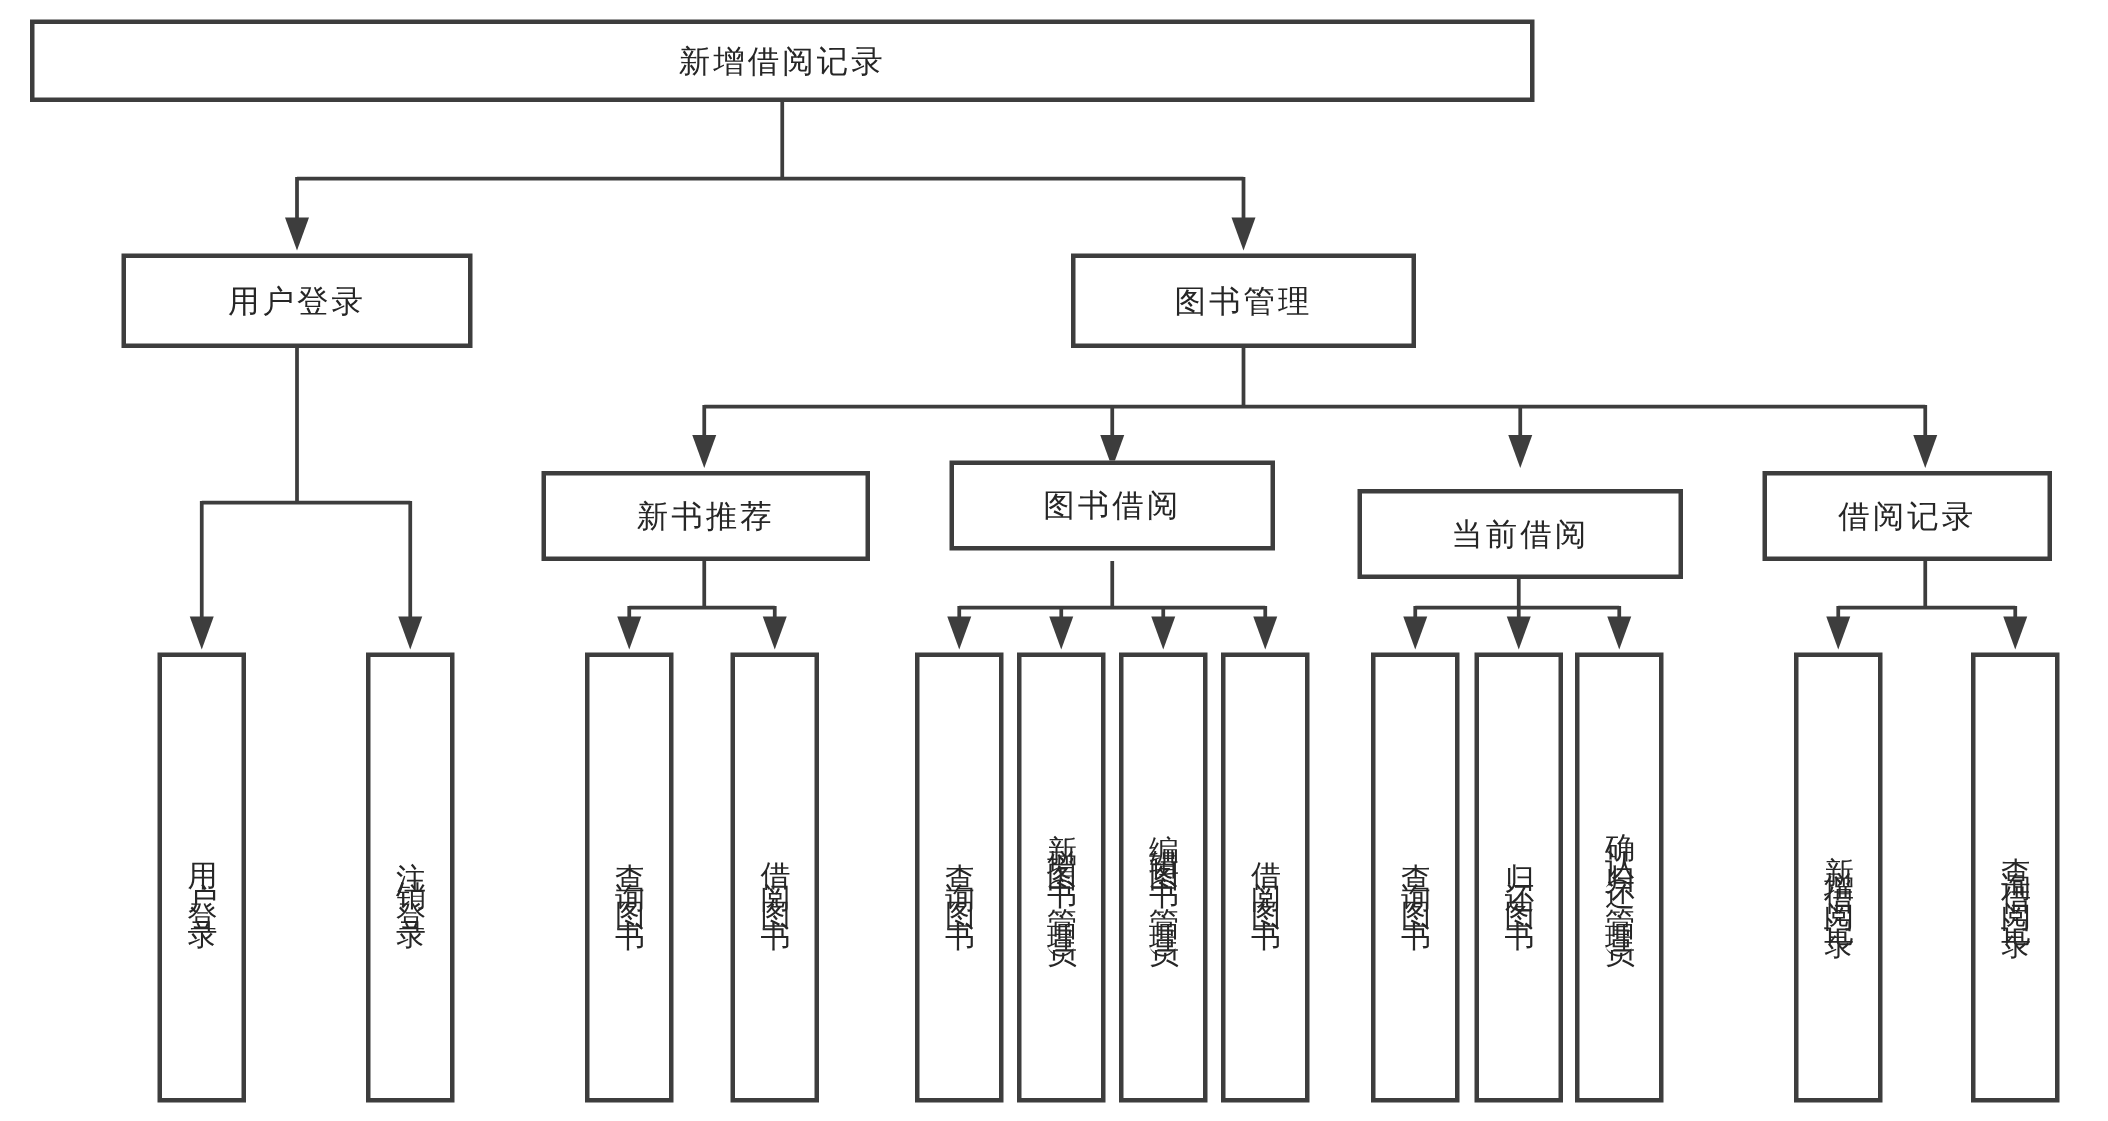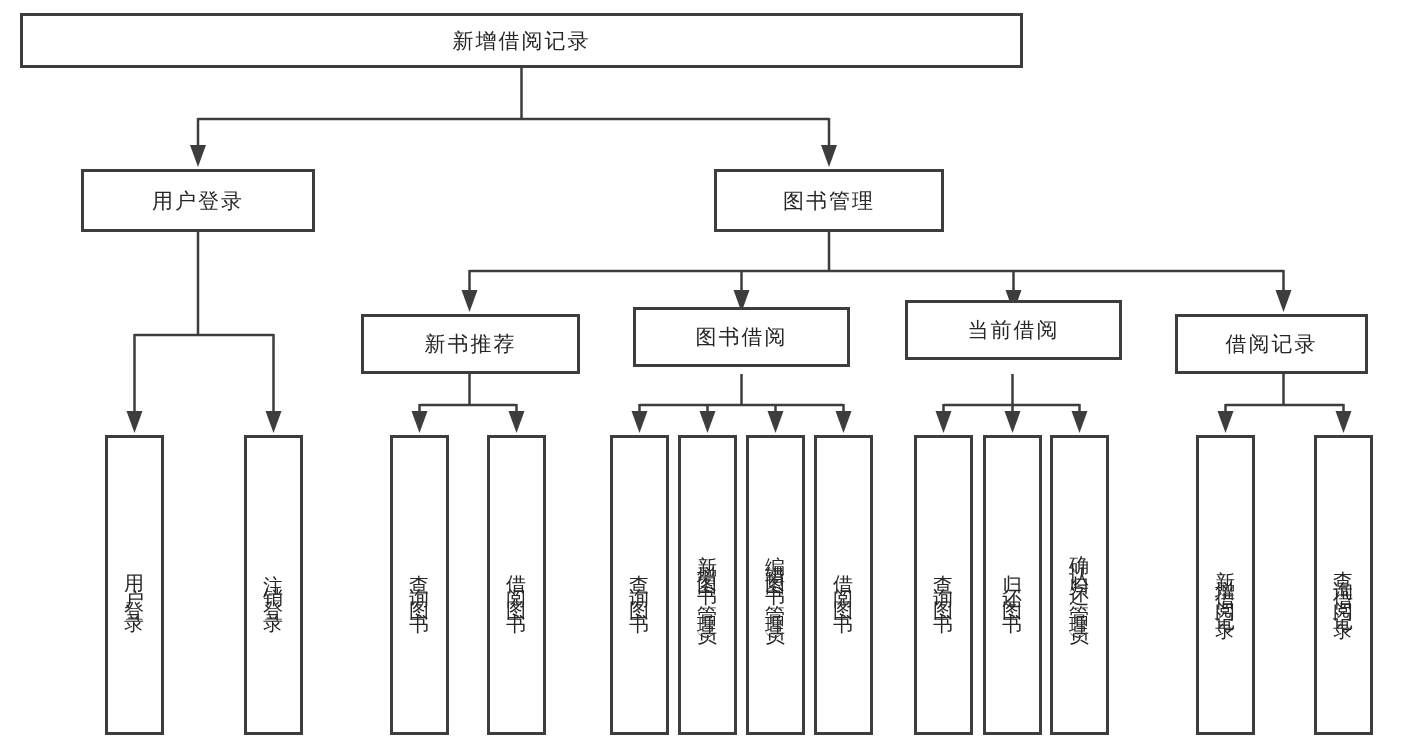--- a/index.html
+++ b/index.html
@@ -114,21 +114,21 @@
   <div class="hbox" style="left:714px; top:169px; width:230px; height:63px;">
     <span>图书管理</span>
   </div>
 
   <div class="hbox" style="left:361px; top:314px; width:219px; height:60px;">
     <span>新书推荐</span>
   </div>
   <div class="hbox" style="left:633px; top:307px; width:217px; height:60px;">
     <span>图书借阅</span>
   </div>
-  <div class="hbox" style="left:905px; top:300px; width:217px; height:60px;">
+  <div class="hbox" style="left:905px; top:326px; width:217px; height:60px;">
     <span>当前借阅</span>
   </div>
   <div class="hbox" style="left:1175px; top:314px; width:193px; height:60px;">
     <span>借阅记录</span>
   </div>
 
   <div class="vbox" style="left:105px;">
     <span class="short">用户登录</span>
   </div>
   <div class="vbox" style="left:244px;">

